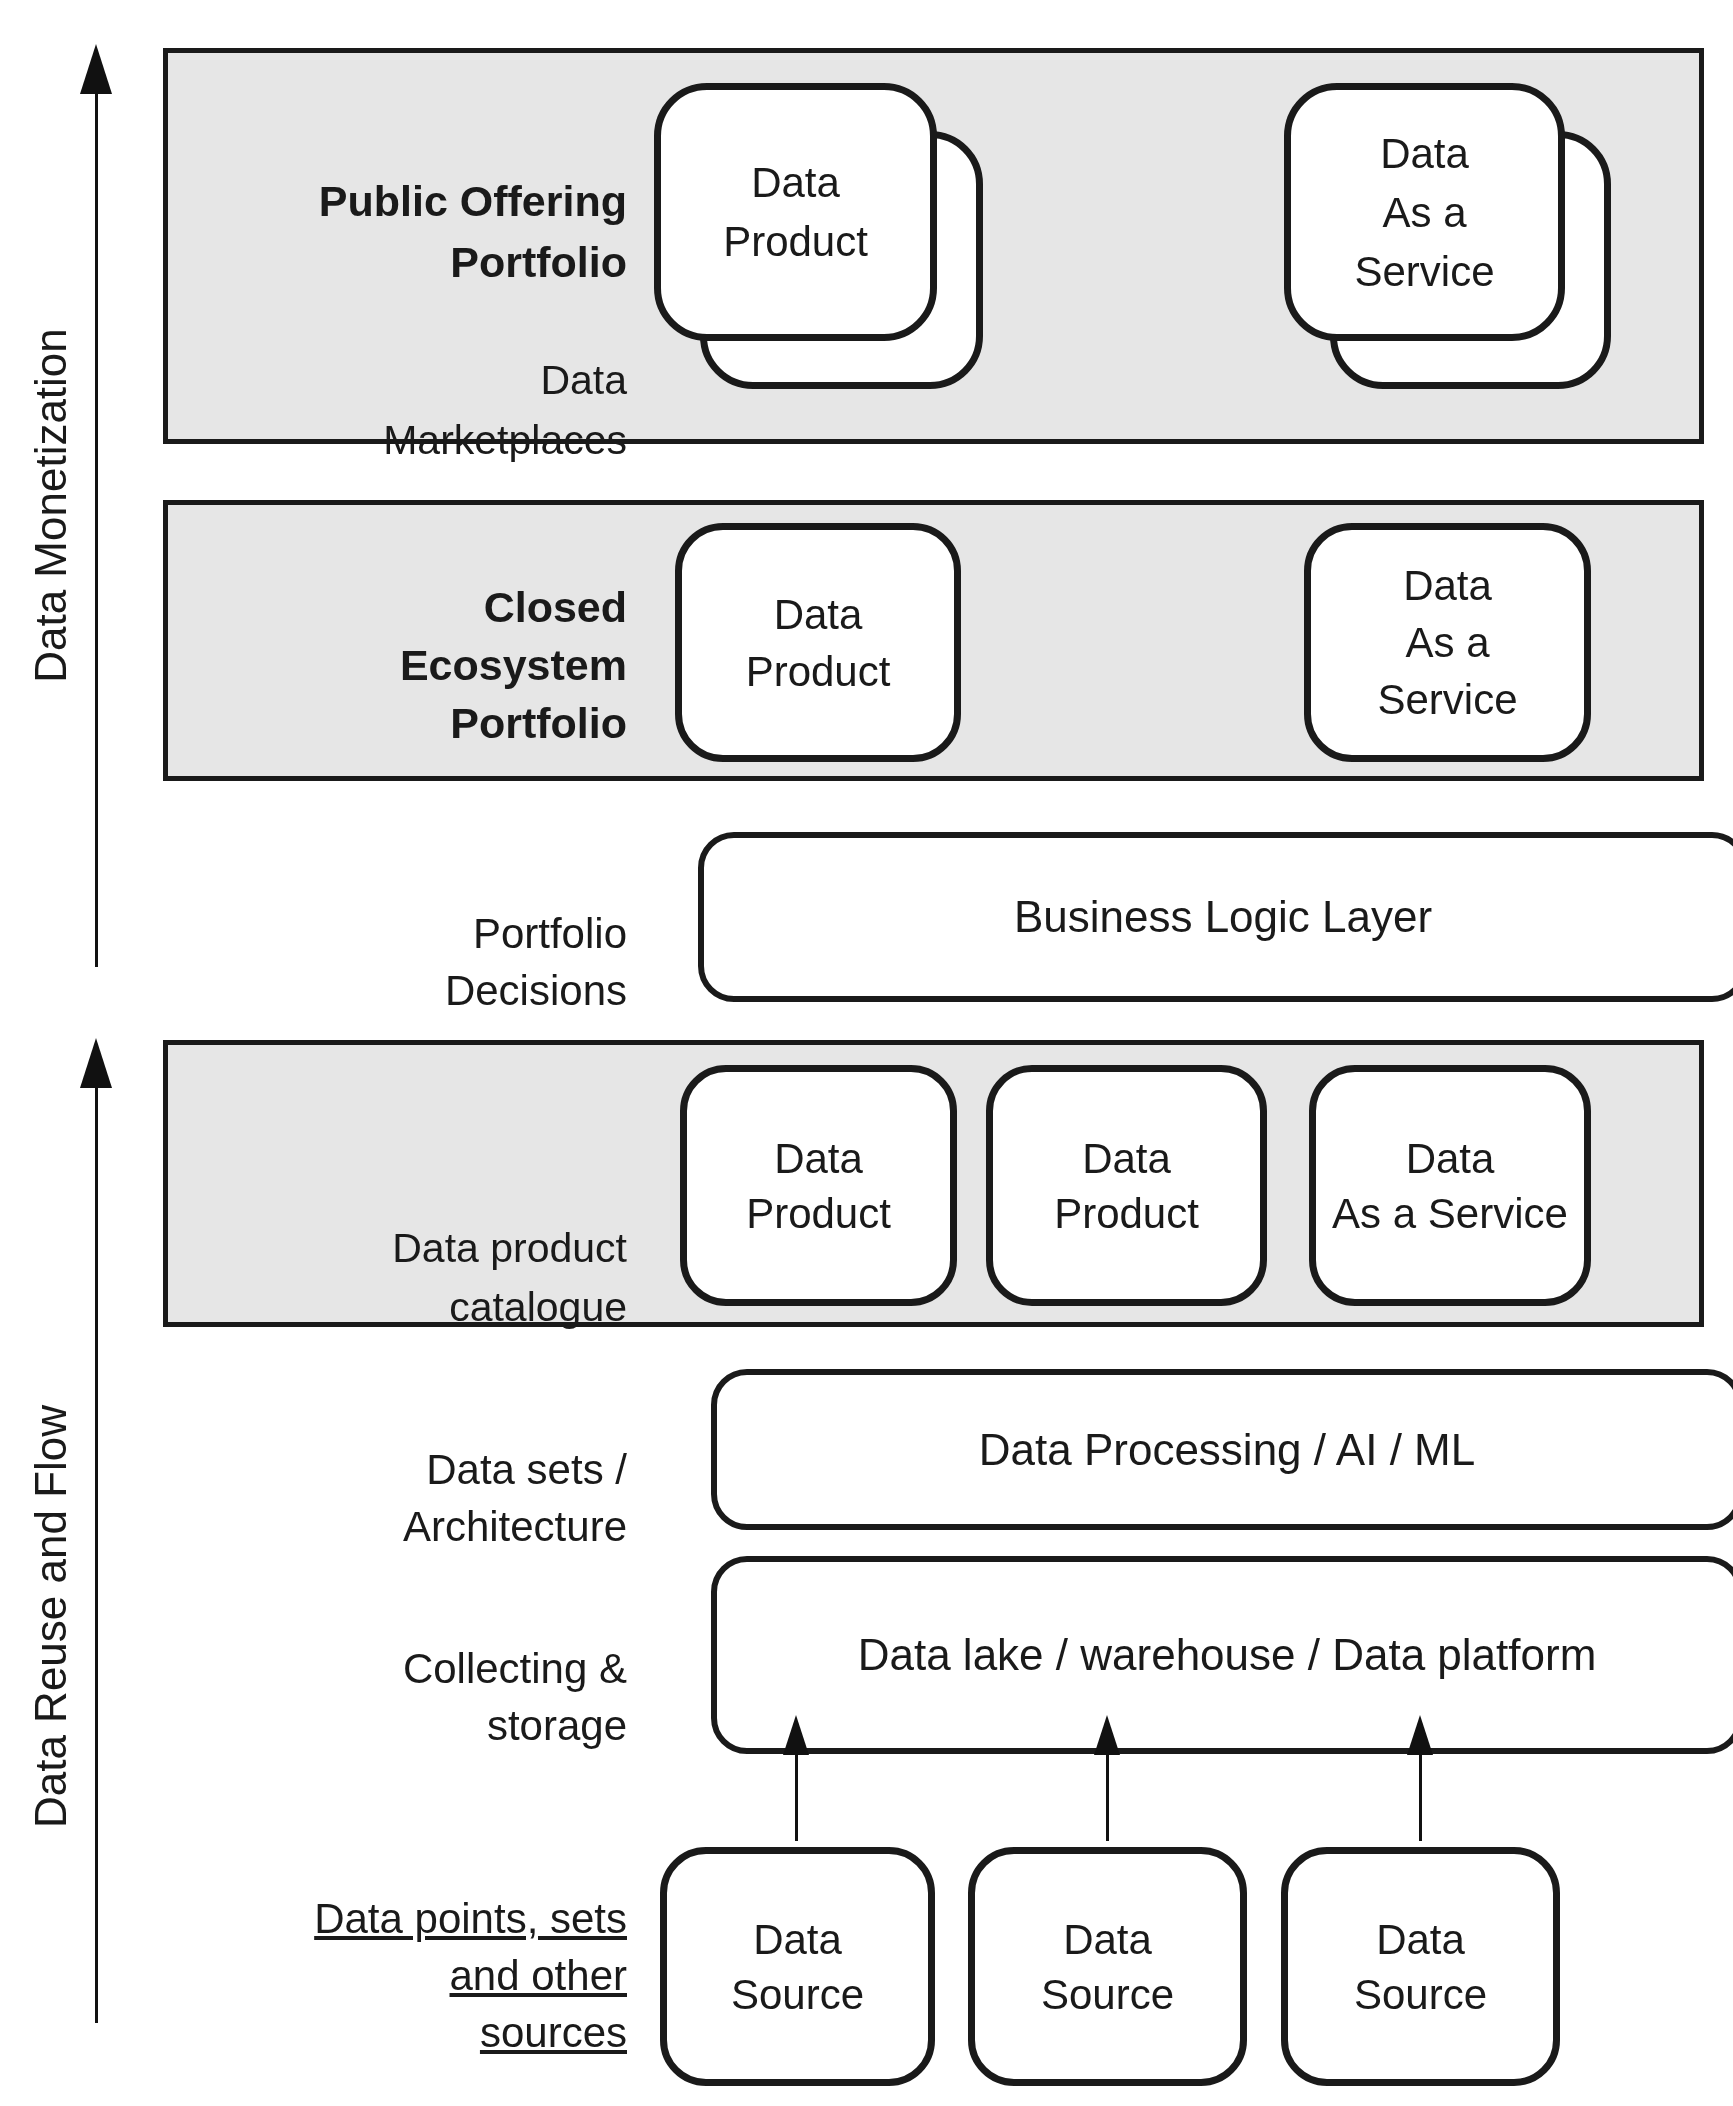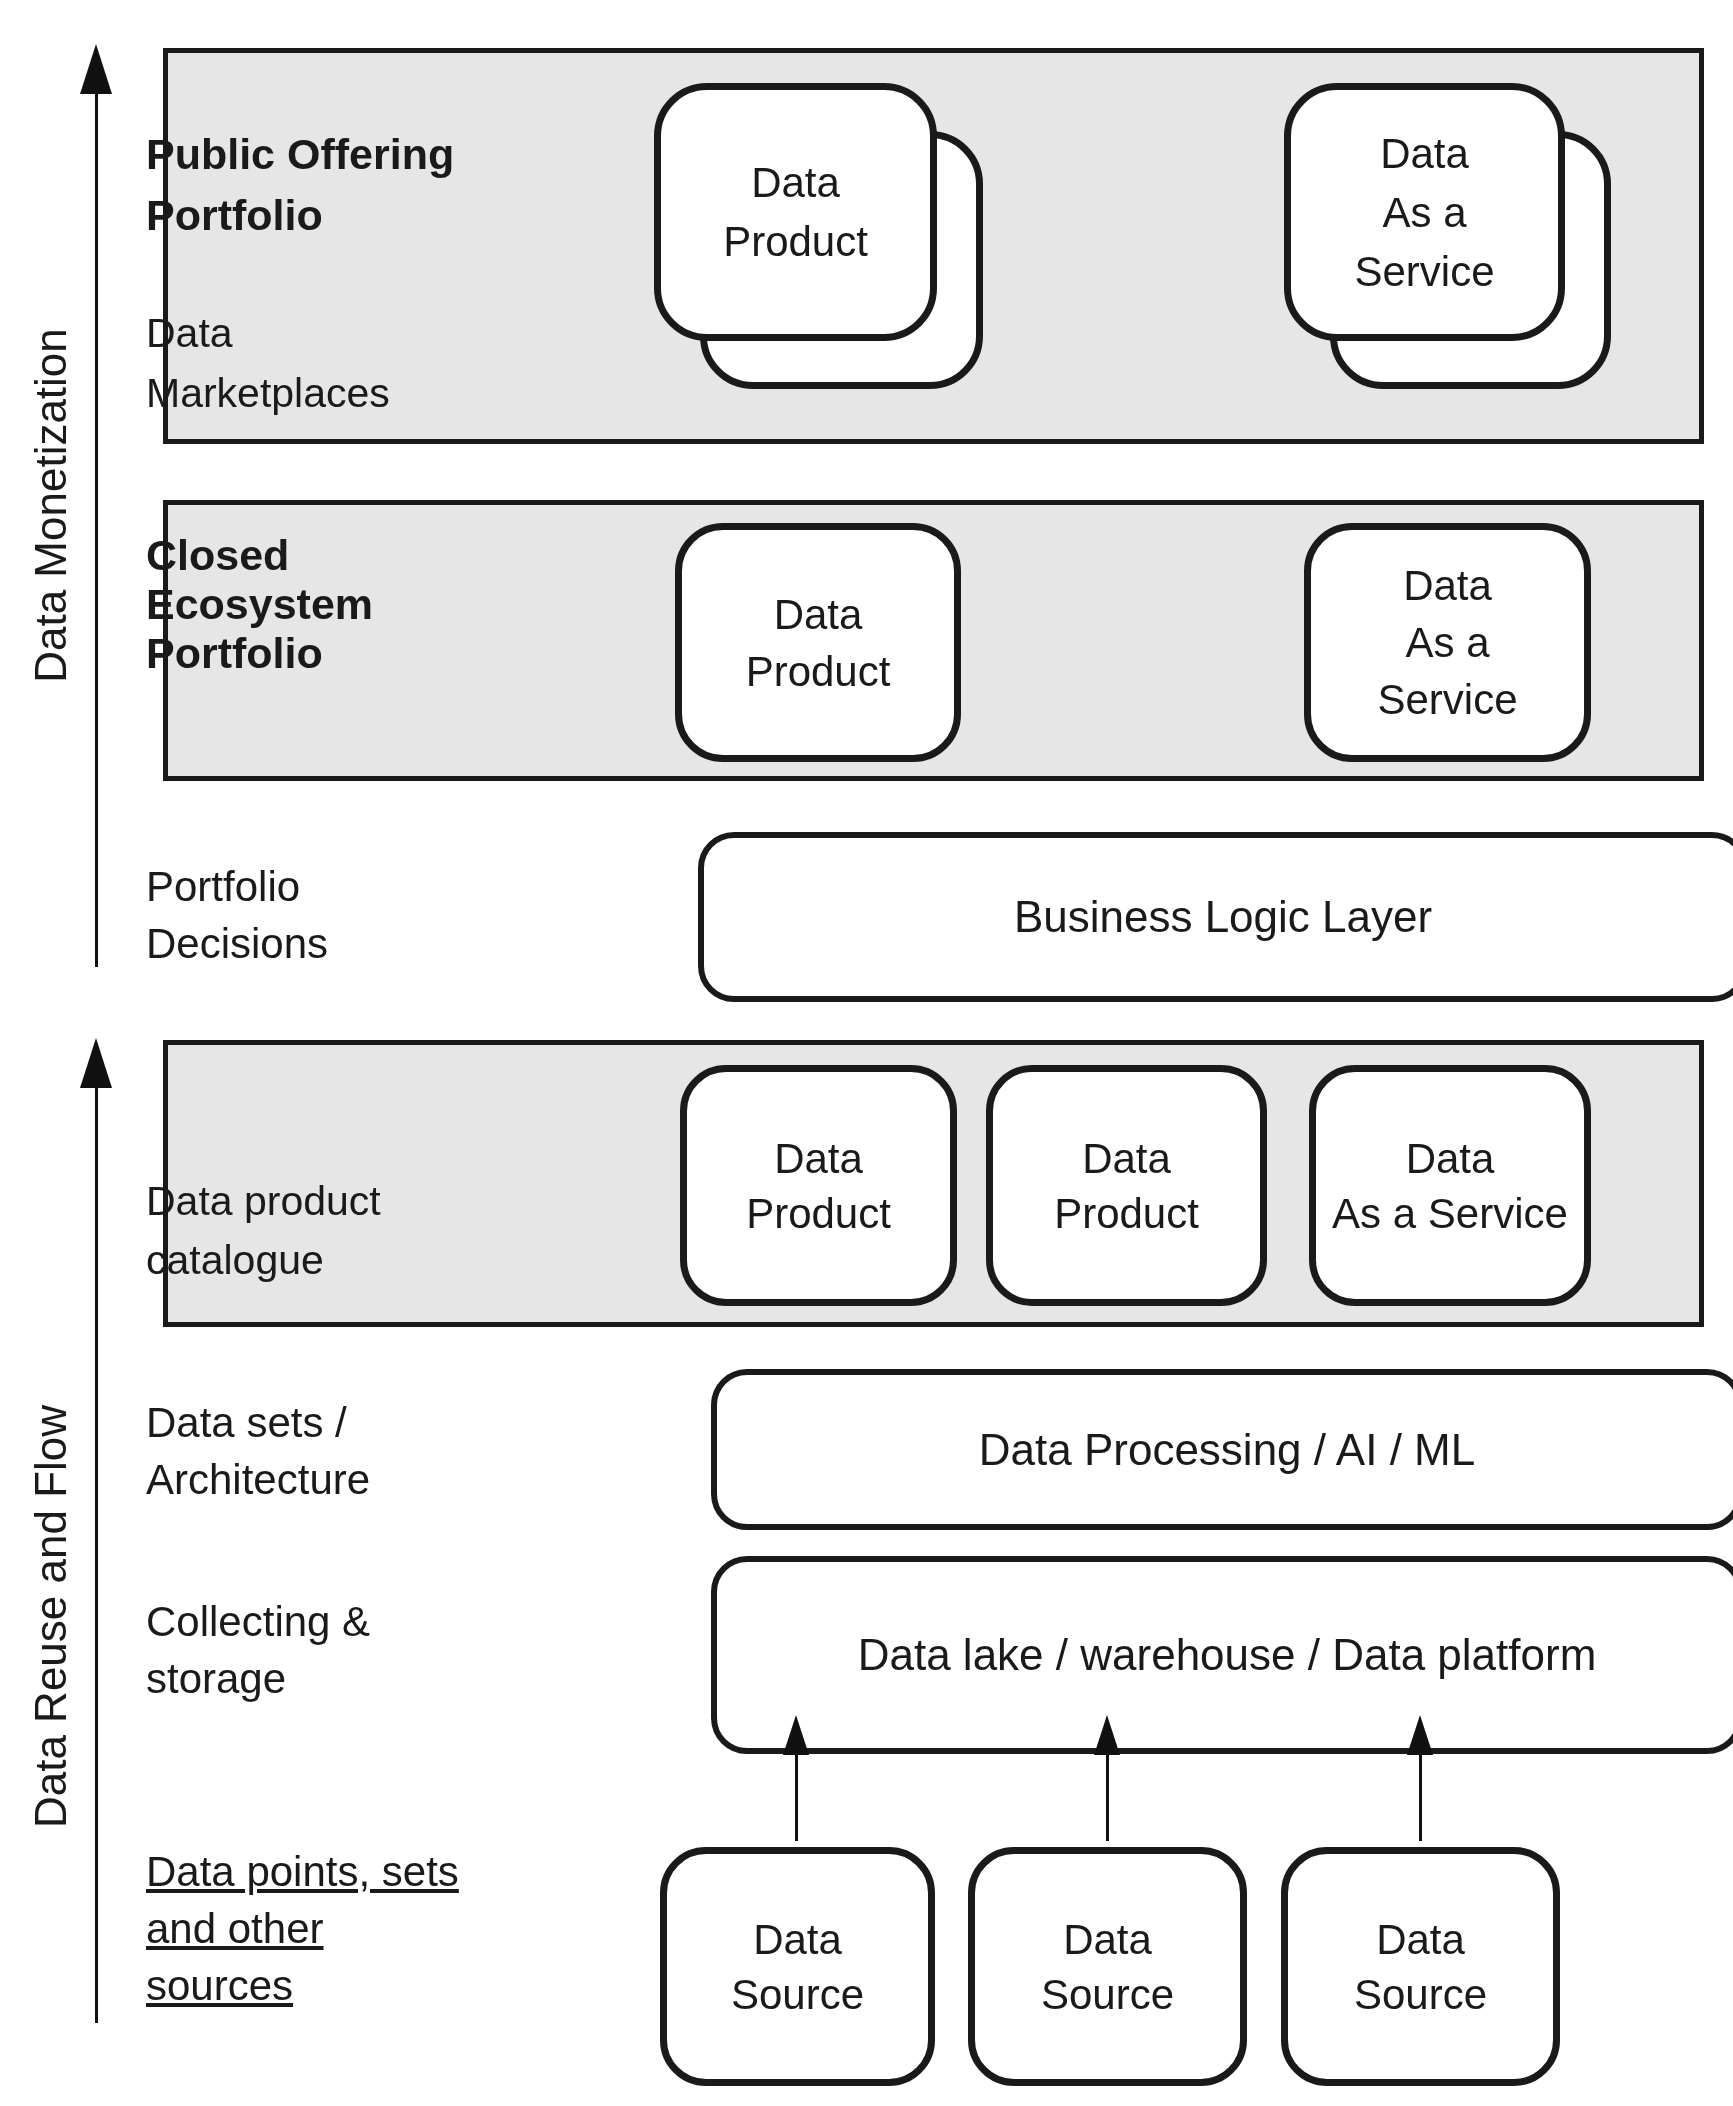--- a/index.html
+++ b/index.html
@@ -38,23 +38,23 @@
   
   .band {
     position: absolute;
     background: #e6e6e6;
     border: 5.7px solid #1a1a1a;
     box-sizing: border-box;
   }
 
   
   .col-label {
-    position: absolute; left: 146px; width: 472px;
-    text-align: left; white-space: pre-line;
-    font-size: 42px; line-height: 57px;
+    position: absolute; left: 155px; width: 472px;
+    text-align: right; white-space: pre-line;
+    font-size: 42px; line-height: 57px; margin-top: 47px;
   }
   .col-label.in-band { font-size: 41px; line-height: 60px; }
   .col-label.bold { font-weight: bold; font-size: 43px; }
 
   
   .card {
     position: absolute;
     background: #ffffff;
     border: 7.6px solid #1a1a1a;
     border-radius: 50px;
@@ -122,21 +122,21 @@
   </div>
 
   <div class="card stacked-back" style="left:1330px; top:131px; width:281px; height:258px;"></div>
   <div class="card" style="left:1284px; top:83px; width:281px; height:258px; border-radius:53px;">
     <div class="card-label" style="line-height:59px;">Data
 As a
 Service</div>
   </div>
 
   <div class="band" style="left:163px; top:500px; width:1541px; height:281px;"></div>
-  <div class="col-label in-band bold" style="top:531px; line-height:49px;">Closed
+  <div class="col-label in-band bold" style="top:531px; line-height:58px;">Closed
 Ecosystem
 Portfolio</div>
 
   <div class="card" style="left:675px; top:523px; width:286px; height:239px; border-radius:48px;">
     <div class="card-label">Data
 Product</div>
   </div>
   <div class="card" style="left:1304px; top:523px; width:287px; height:239px; border-radius:48px;">
     <div class="card-label">Data
 As a

